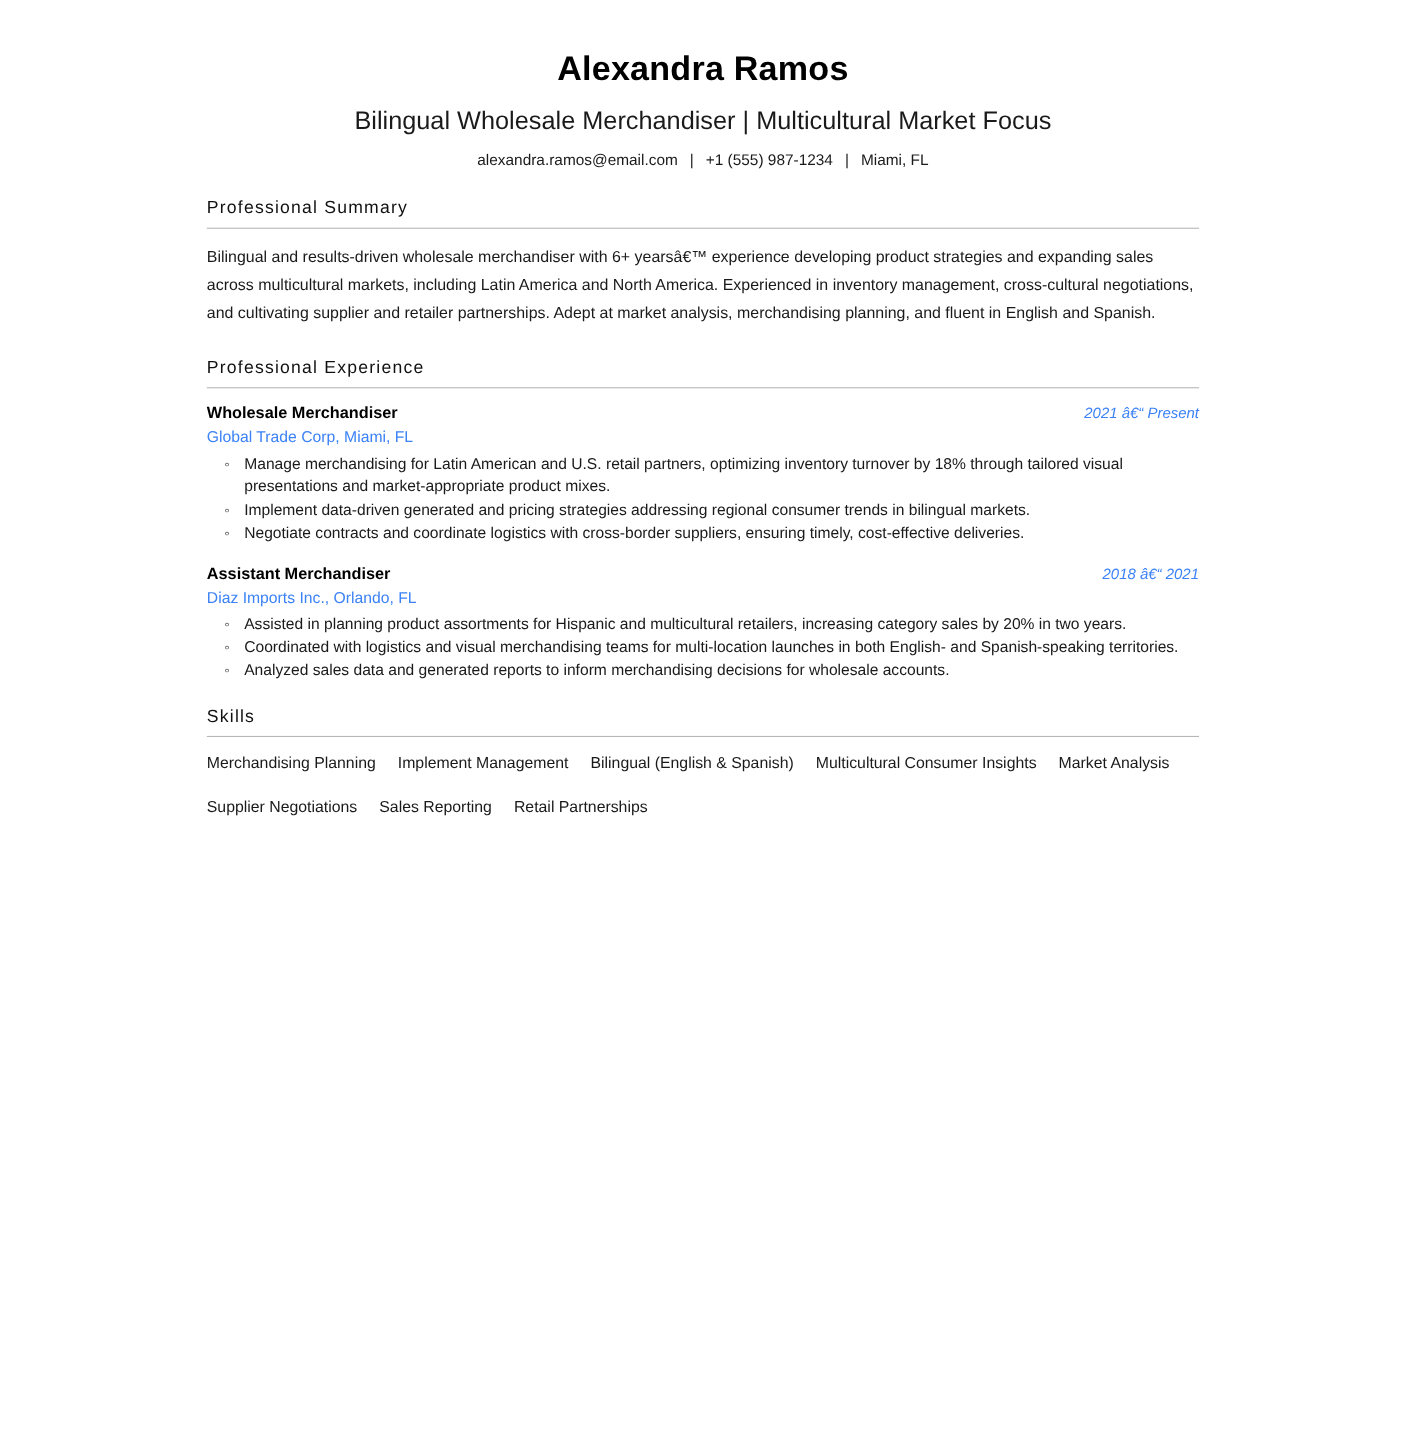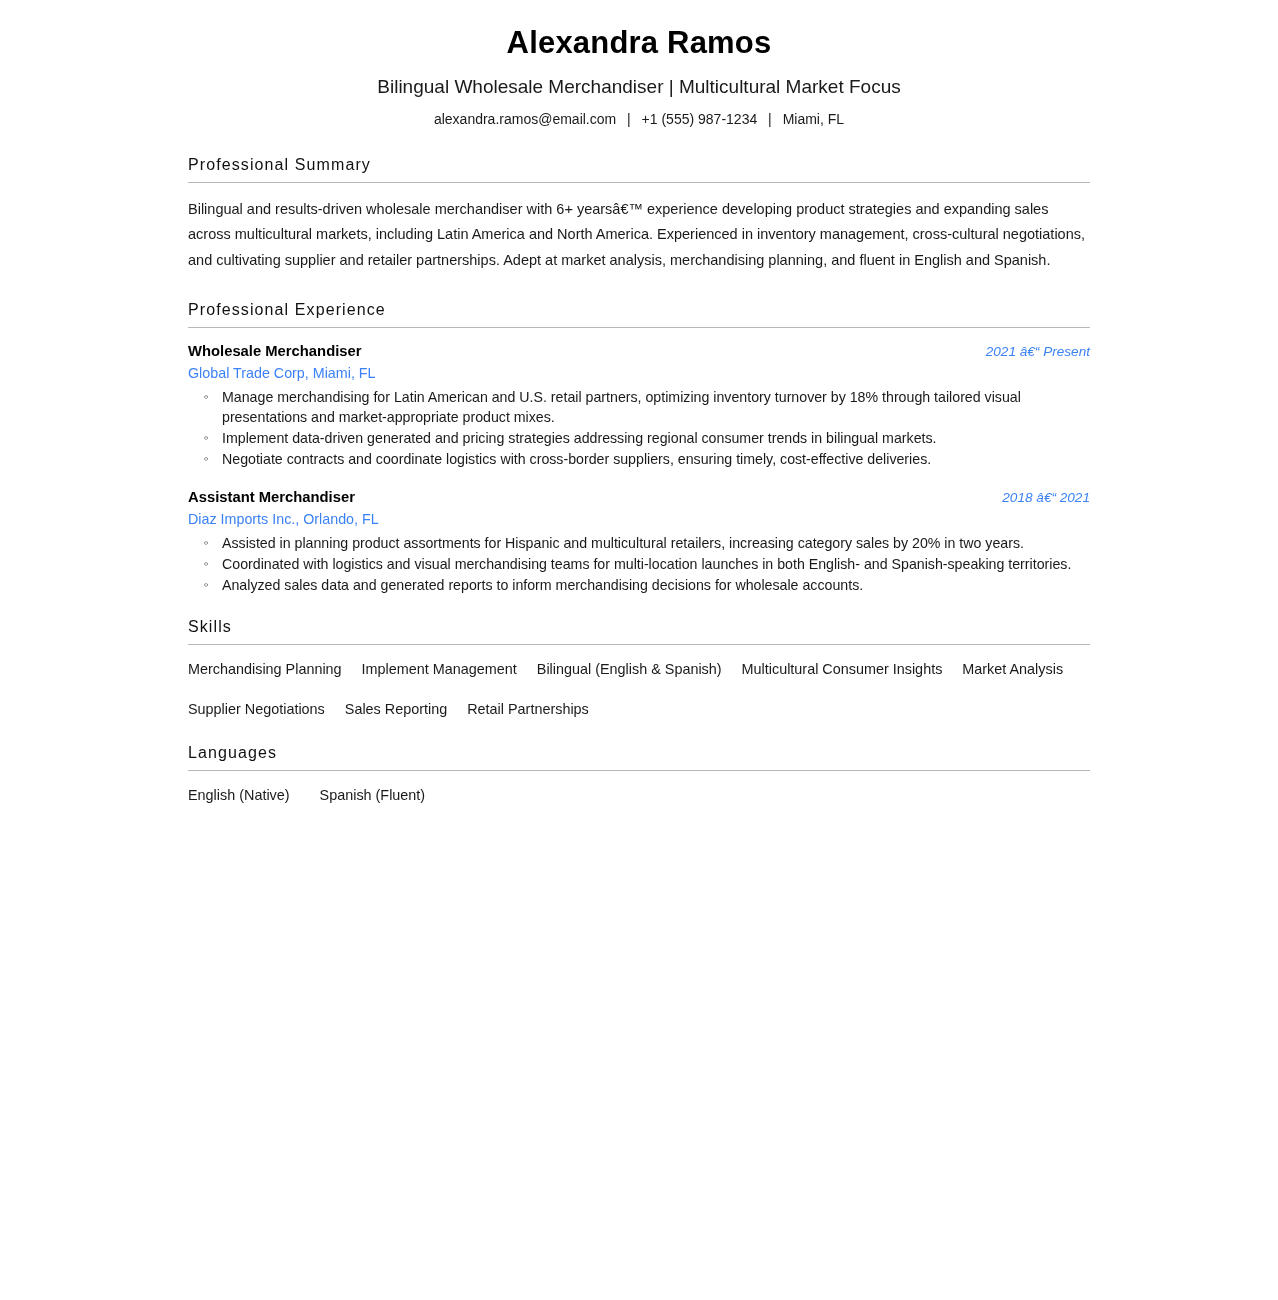--- a/index.html
+++ b/index.html
@@ -11,38 +11,38 @@
     width: 1278px;
     min-height: 1300px;
     font-family: "Liberation Sans", sans-serif;
     color: #1a1a1a;
     -webkit-font-smoothing: antialiased;
   }
 
   .page {
     width: 1278px;
     box-sizing: border-box;
-    padding: 24px 188px 40px 188px;
+    padding: 44px 188px 40px 188px;
   }
 
   
   .resume-header {
     text-align: center;
     margin-bottom: 26px;
   }
   .candidate-name {
     font-size: 31px;
     font-weight: bold;
     letter-spacing: 0.2px;
     line-height: 1.25;
     margin: 0 0 12px 0;
     color: #000000;
   }
   .candidate-headline {
-    font-size: 19px;
+    font-size: 23px;
     font-weight: normal;
     line-height: 1.3;
     margin: 0 0 11px 0;
     color: #1a1a1a;
   }
   .contact-line {
     font-size: 14px;
     line-height: 1.3;
     color: #1a1a1a;
   }
@@ -235,22 +235,14 @@
       <span class="tag-item">Implement Management</span>
       <span class="tag-item">Bilingual (English &amp; Spanish)</span>
       <span class="tag-item">Multicultural Consumer Insights</span>
       <span class="tag-item">Market Analysis</span>
       <span class="tag-item">Supplier Negotiations</span>
       <span class="tag-item">Sales Reporting</span>
       <span class="tag-item">Retail Partnerships</span>
     </div>
   </div>
 
-  <div class="section languages">
-    <div class="section-title">Languages</div>
-    <div class="section-rule"></div>
-    <div class="tag-list">
-      <span class="tag-item">English (Native)</span>
-      <span class="tag-item">Spanish (Fluent)</span>
-    </div>
-  </div>
 
 </div>
 
 </body></html>

